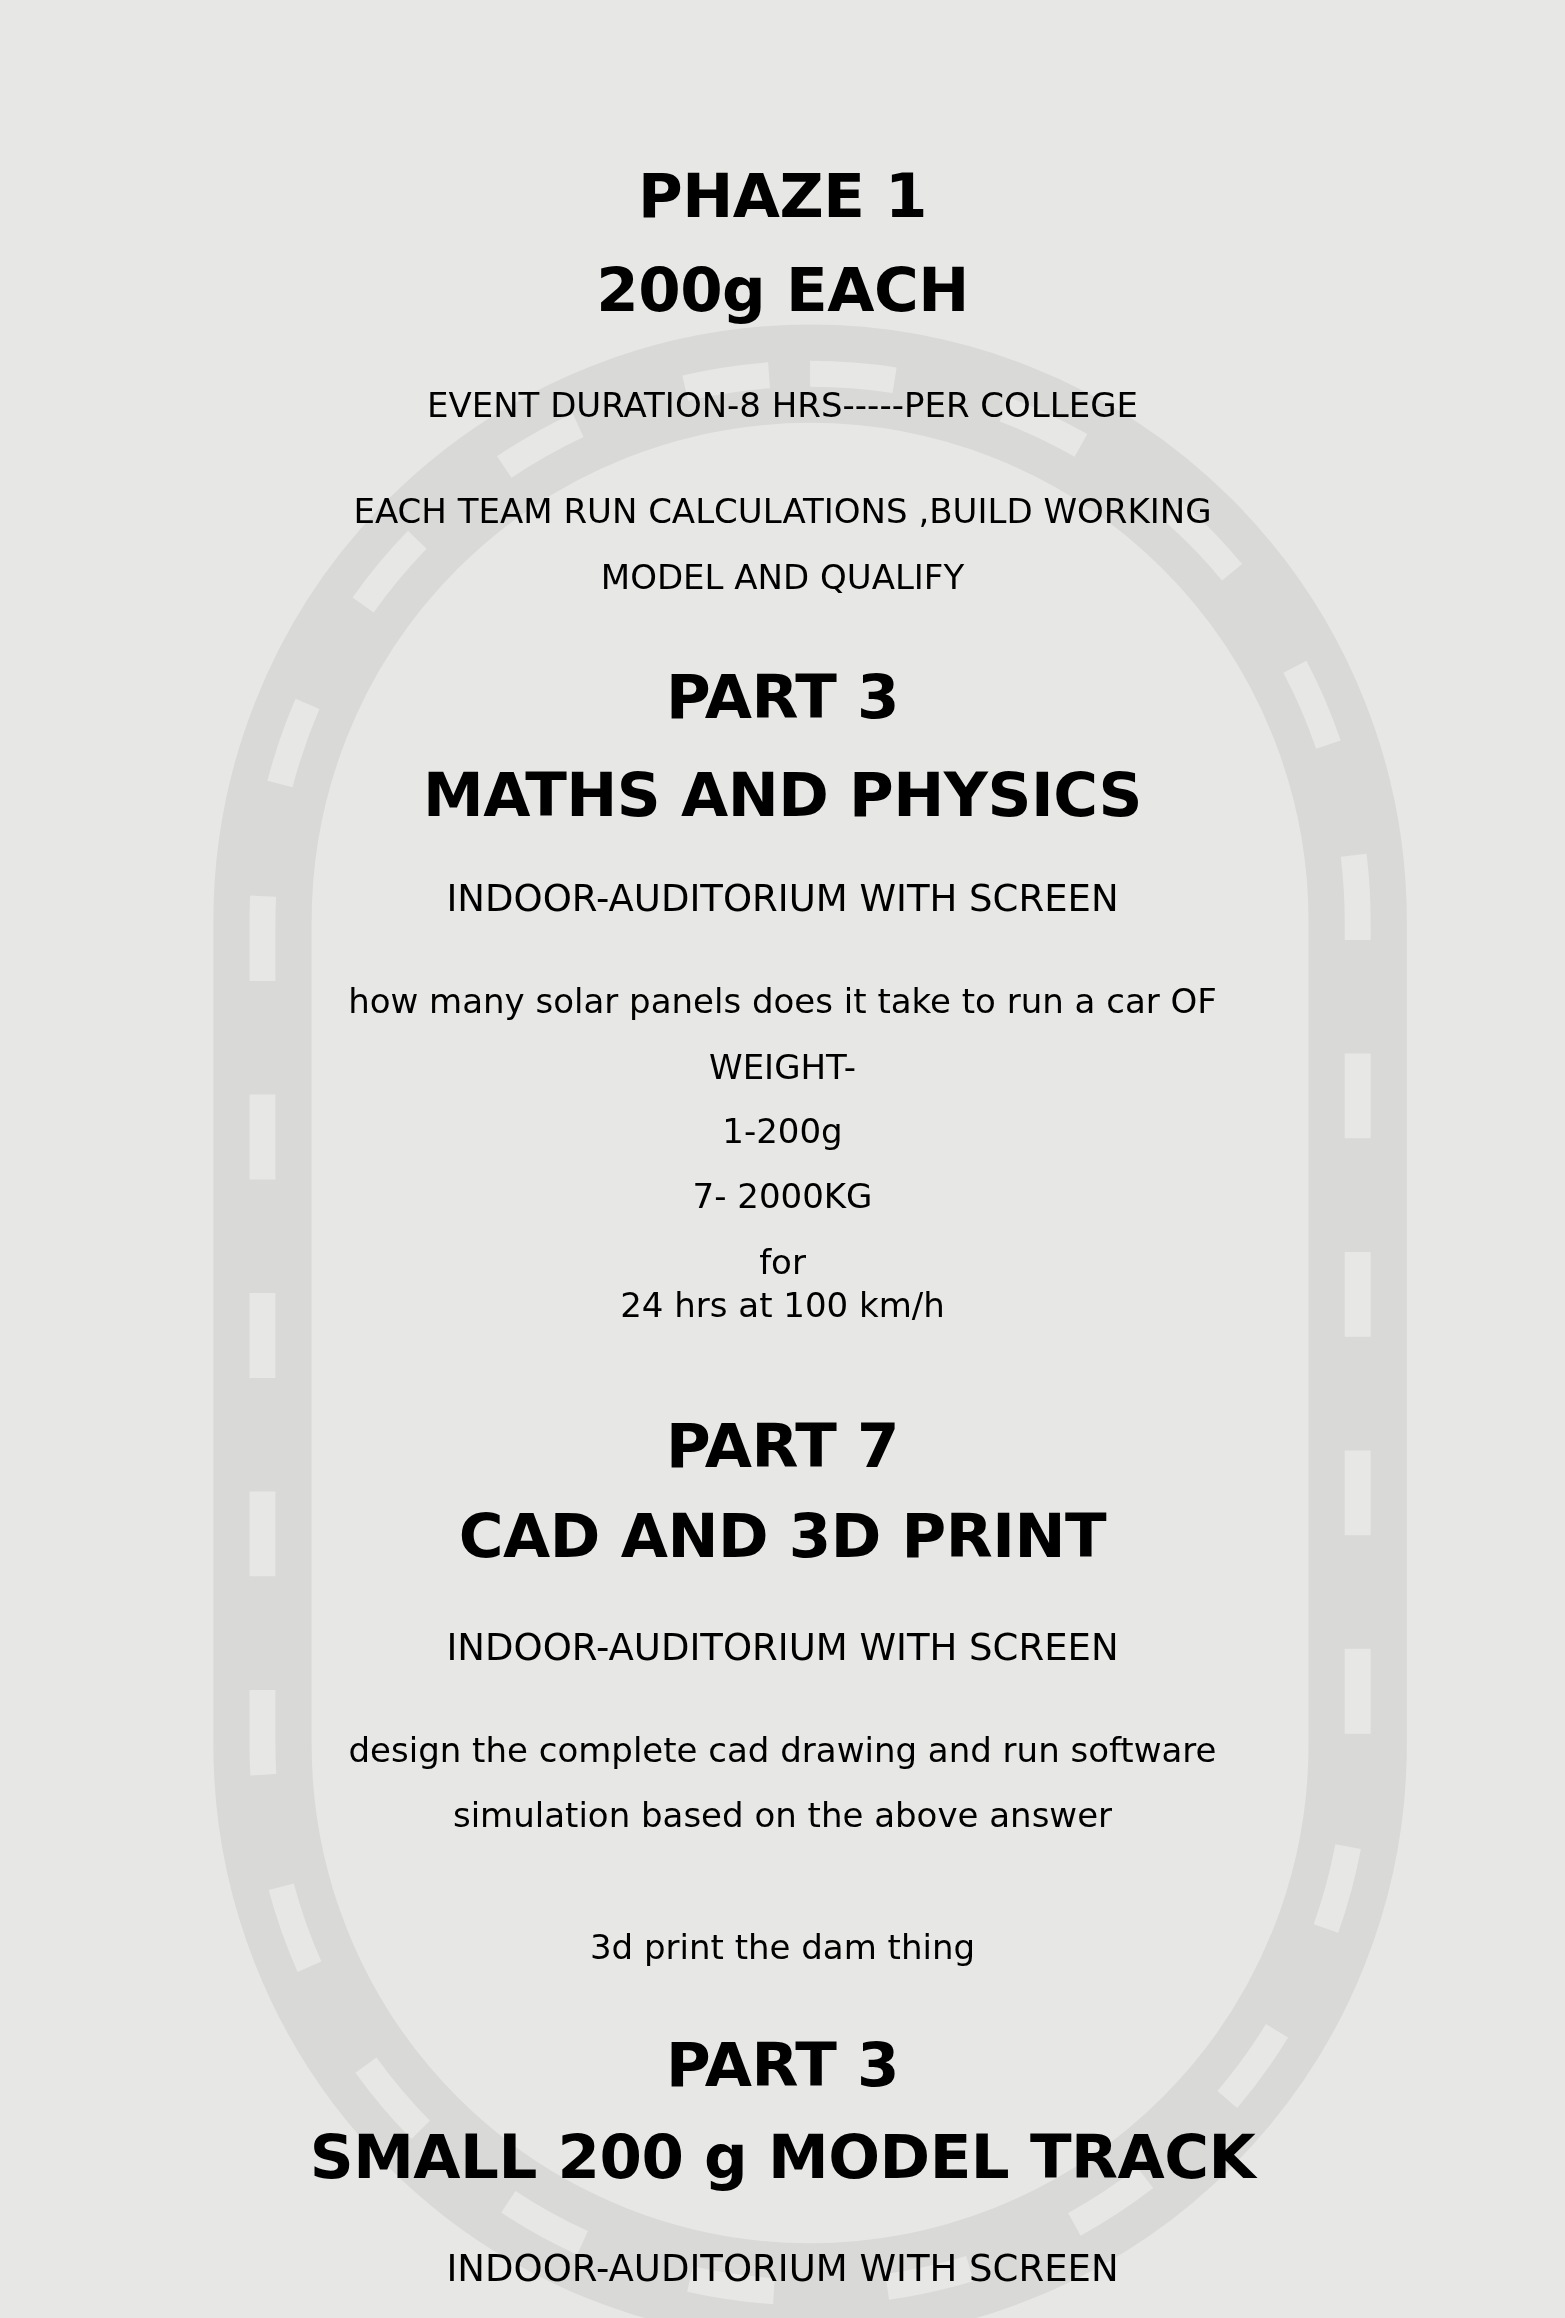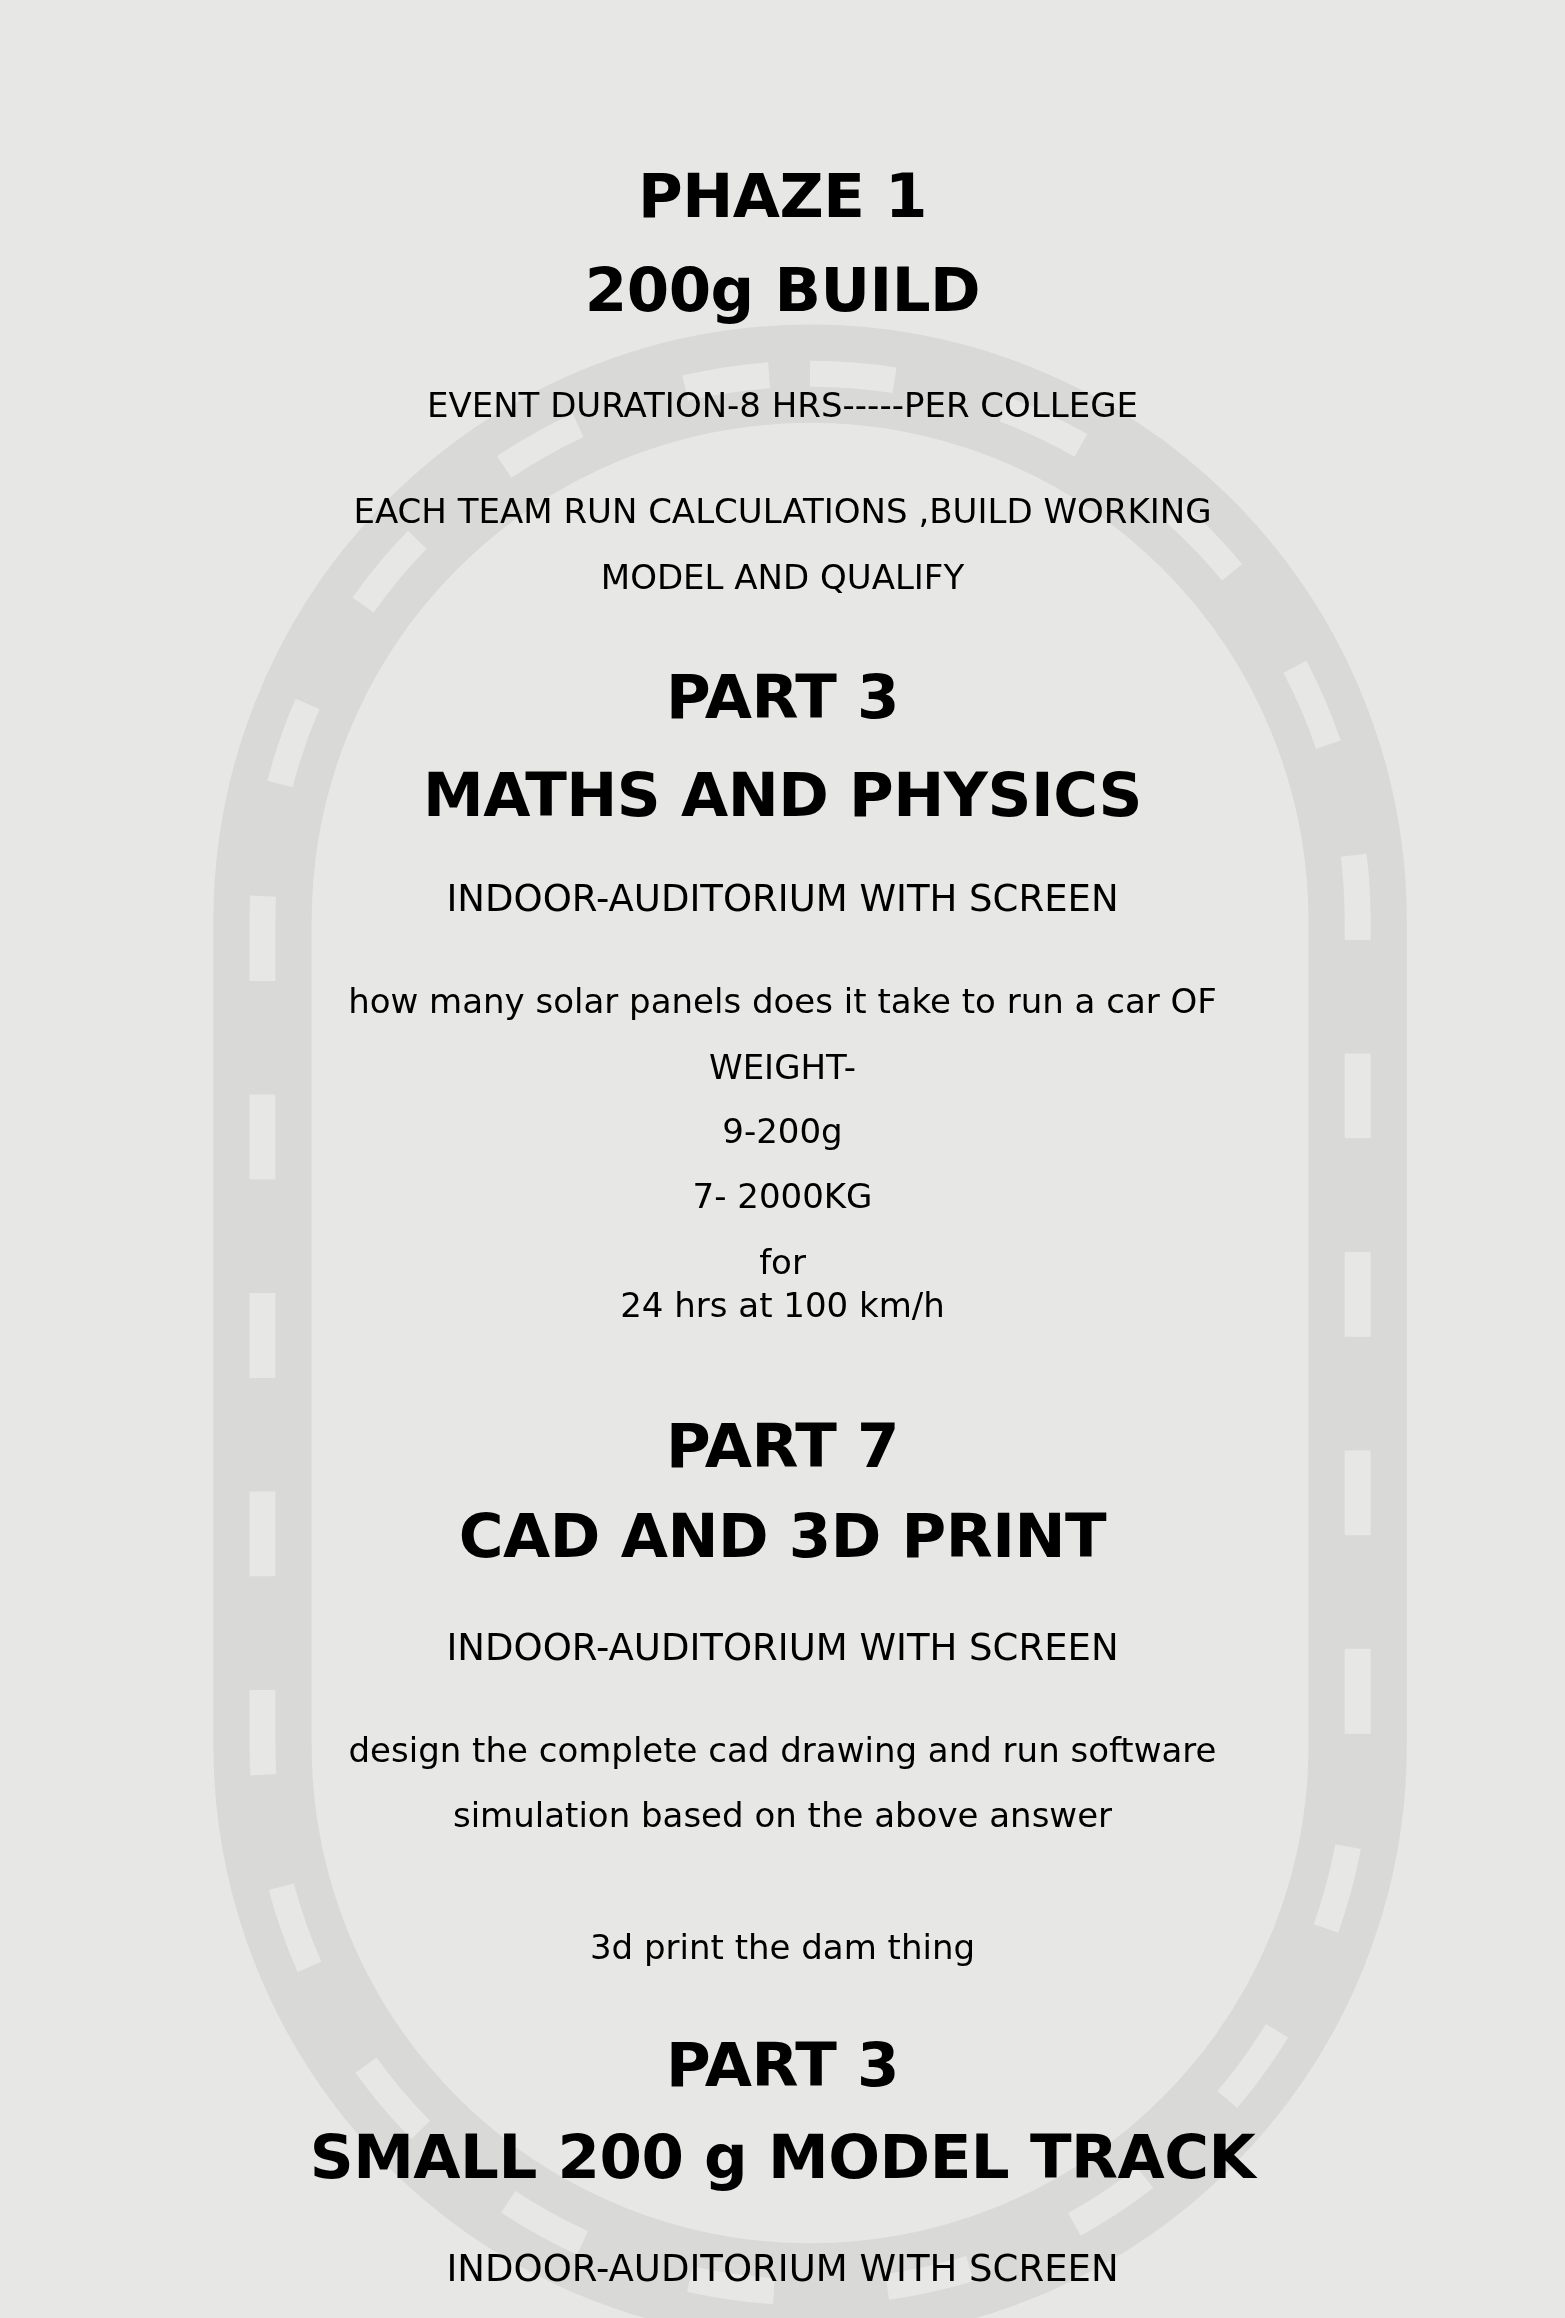--- a/index.html
+++ b/index.html
@@ -23,32 +23,32 @@
   </style>
 </head>
 <body>
 
 <svg id="track" viewBox="0 0 3375 6000" xmlns="http://www.w3.org/2000/svg">
   <rect x="566" y="806" width="2362" height="4138" rx="1181" ry="1181" fill="none" stroke="#d9d9d8" stroke-width="212"></rect>
   <rect x="566" y="806" width="2362" height="4138" rx="1181" ry="1181" fill="none" stroke="#e7e7e5" stroke-width="56" stroke-dasharray="183 245"></rect>
 </svg>
 
 <div class="line h t" style="top:195px">PHAZE 1</div>
-<div class="line h t" style="top:289px">200g BUILD</div>
+<div class="line h t" style="top:289px">200g EACH</div>
 <div class="line b t" style="top:405px">EVENT DURATION-8 HRS-----PER COLLEGE</div>
 <div class="line b t" style="top:511px">EACH TEAM RUN CALCULATIONS ,BUILD WORKING</div>
 <div class="line b t" style="top:577px">MODEL AND QUALIFY</div>
 
 <div>
   <div class="line h t" style="top:696px">PART 3</div>
   <div class="line h t" style="top:794px">MATHS AND PHYSICS</div>
   <div class="line s t" style="top:898px">INDOOR-AUDITORIUM WITH SCREEN</div>
   <div class="line b t" style="top:1001px">how many solar panels does it take to run a car OF</div>
   <div class="line b t" style="top:1067px">WEIGHT-</div>
-  <div class="line b t" style="top:1131px">9-200g</div>
+  <div class="line b t" style="top:1131px">1-200g</div>
   <div class="line b t" style="top:1196px">7- 2000KG</div>
   <div class="line b t" style="top:1262px">for</div>
   <div class="line b t" style="top:1305px">24 hrs at 100 km/h</div>
 </div>
 
 <div>
   <div class="line h t" style="top:1445px">PART 7</div>
   <div class="line h t" style="top:1535px">CAD AND 3D PRINT</div>
   <div class="line s t" style="top:1647px">INDOOR-AUDITORIUM WITH SCREEN</div>
   <div class="line b t" style="top:1750px">design the complete cad drawing and run software</div>

